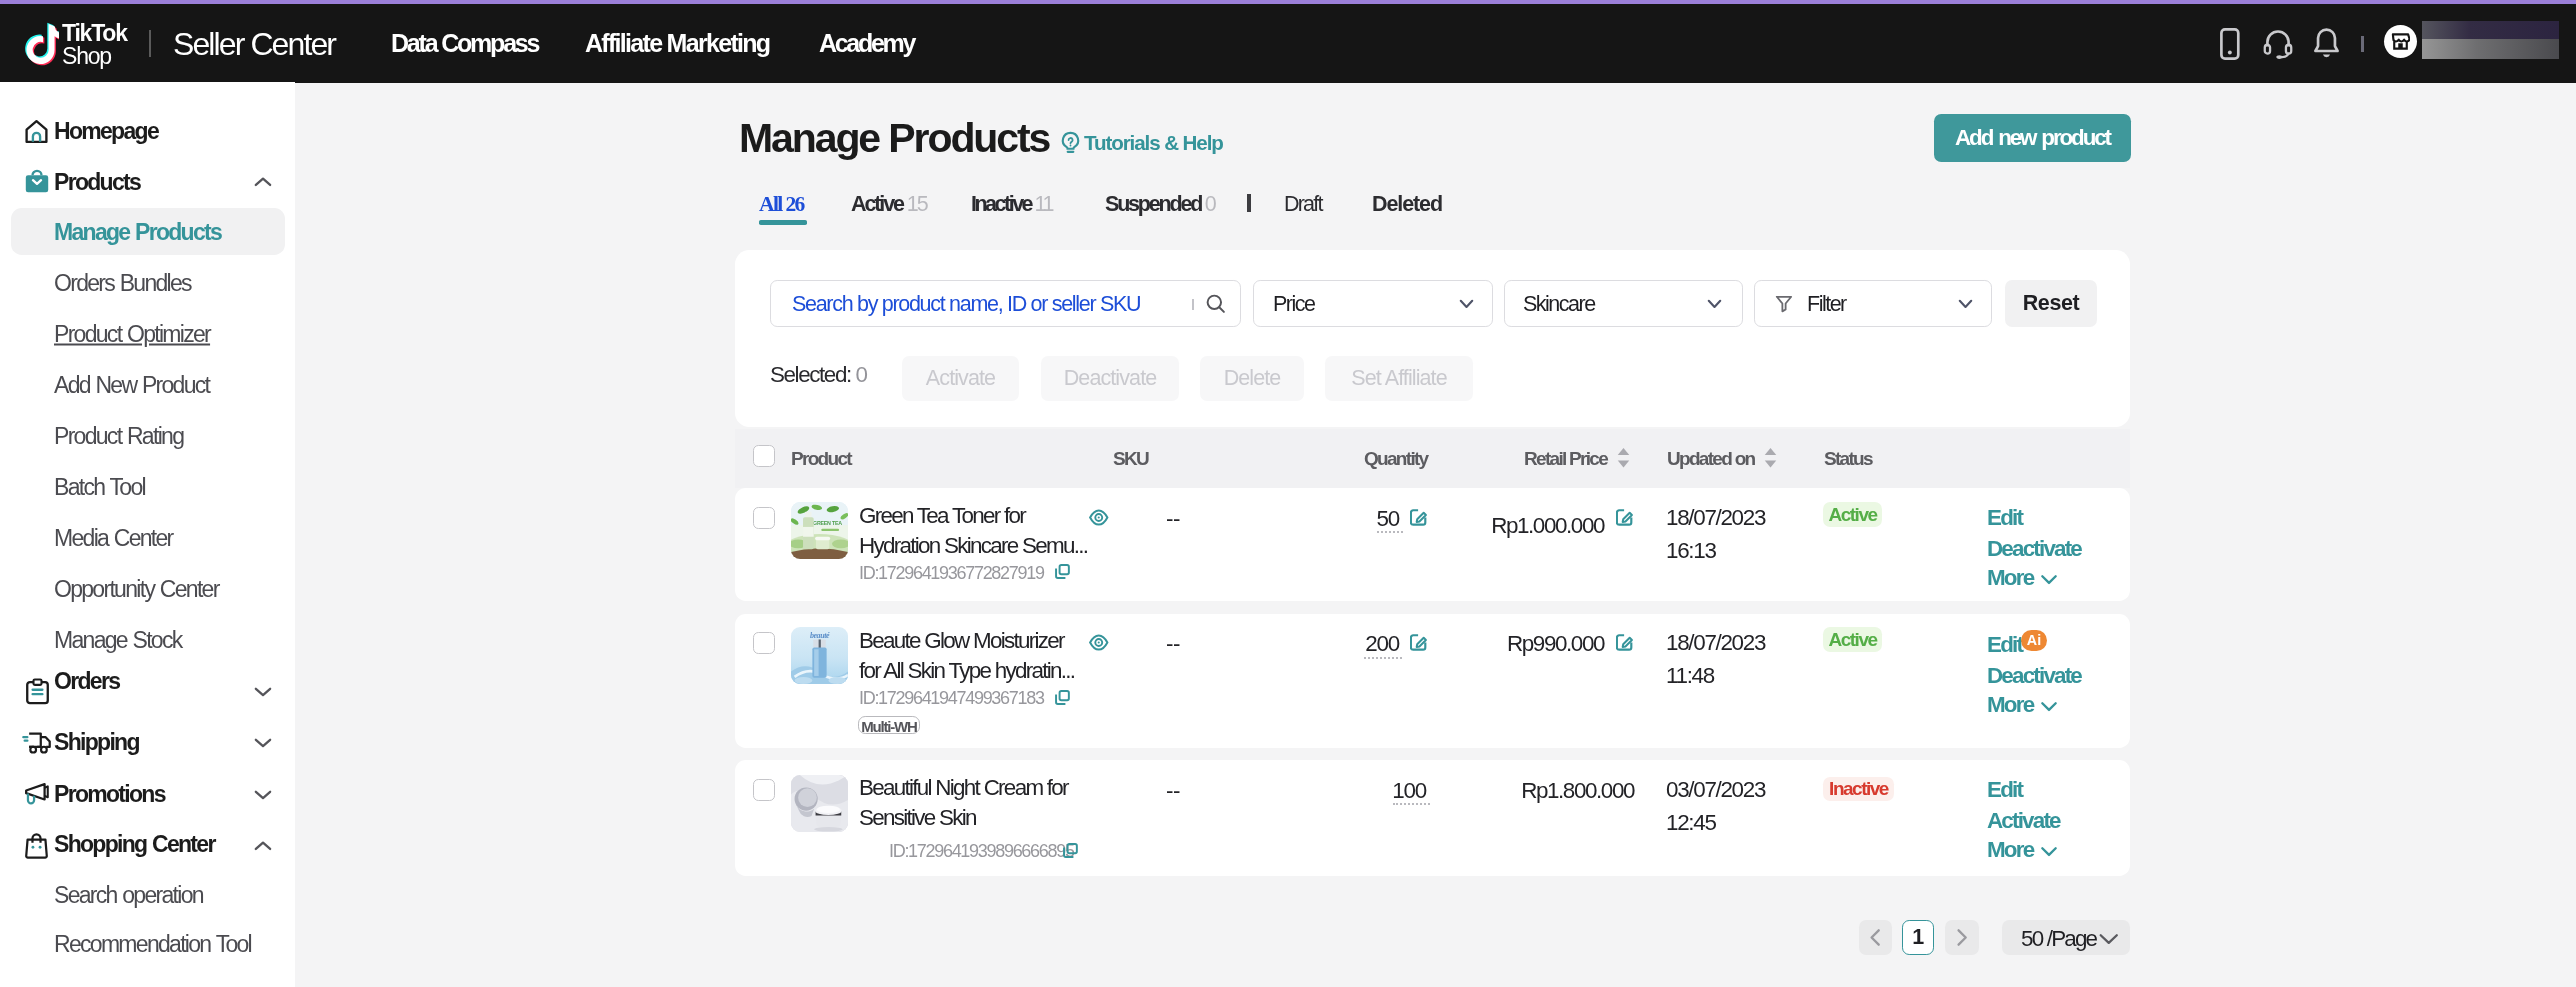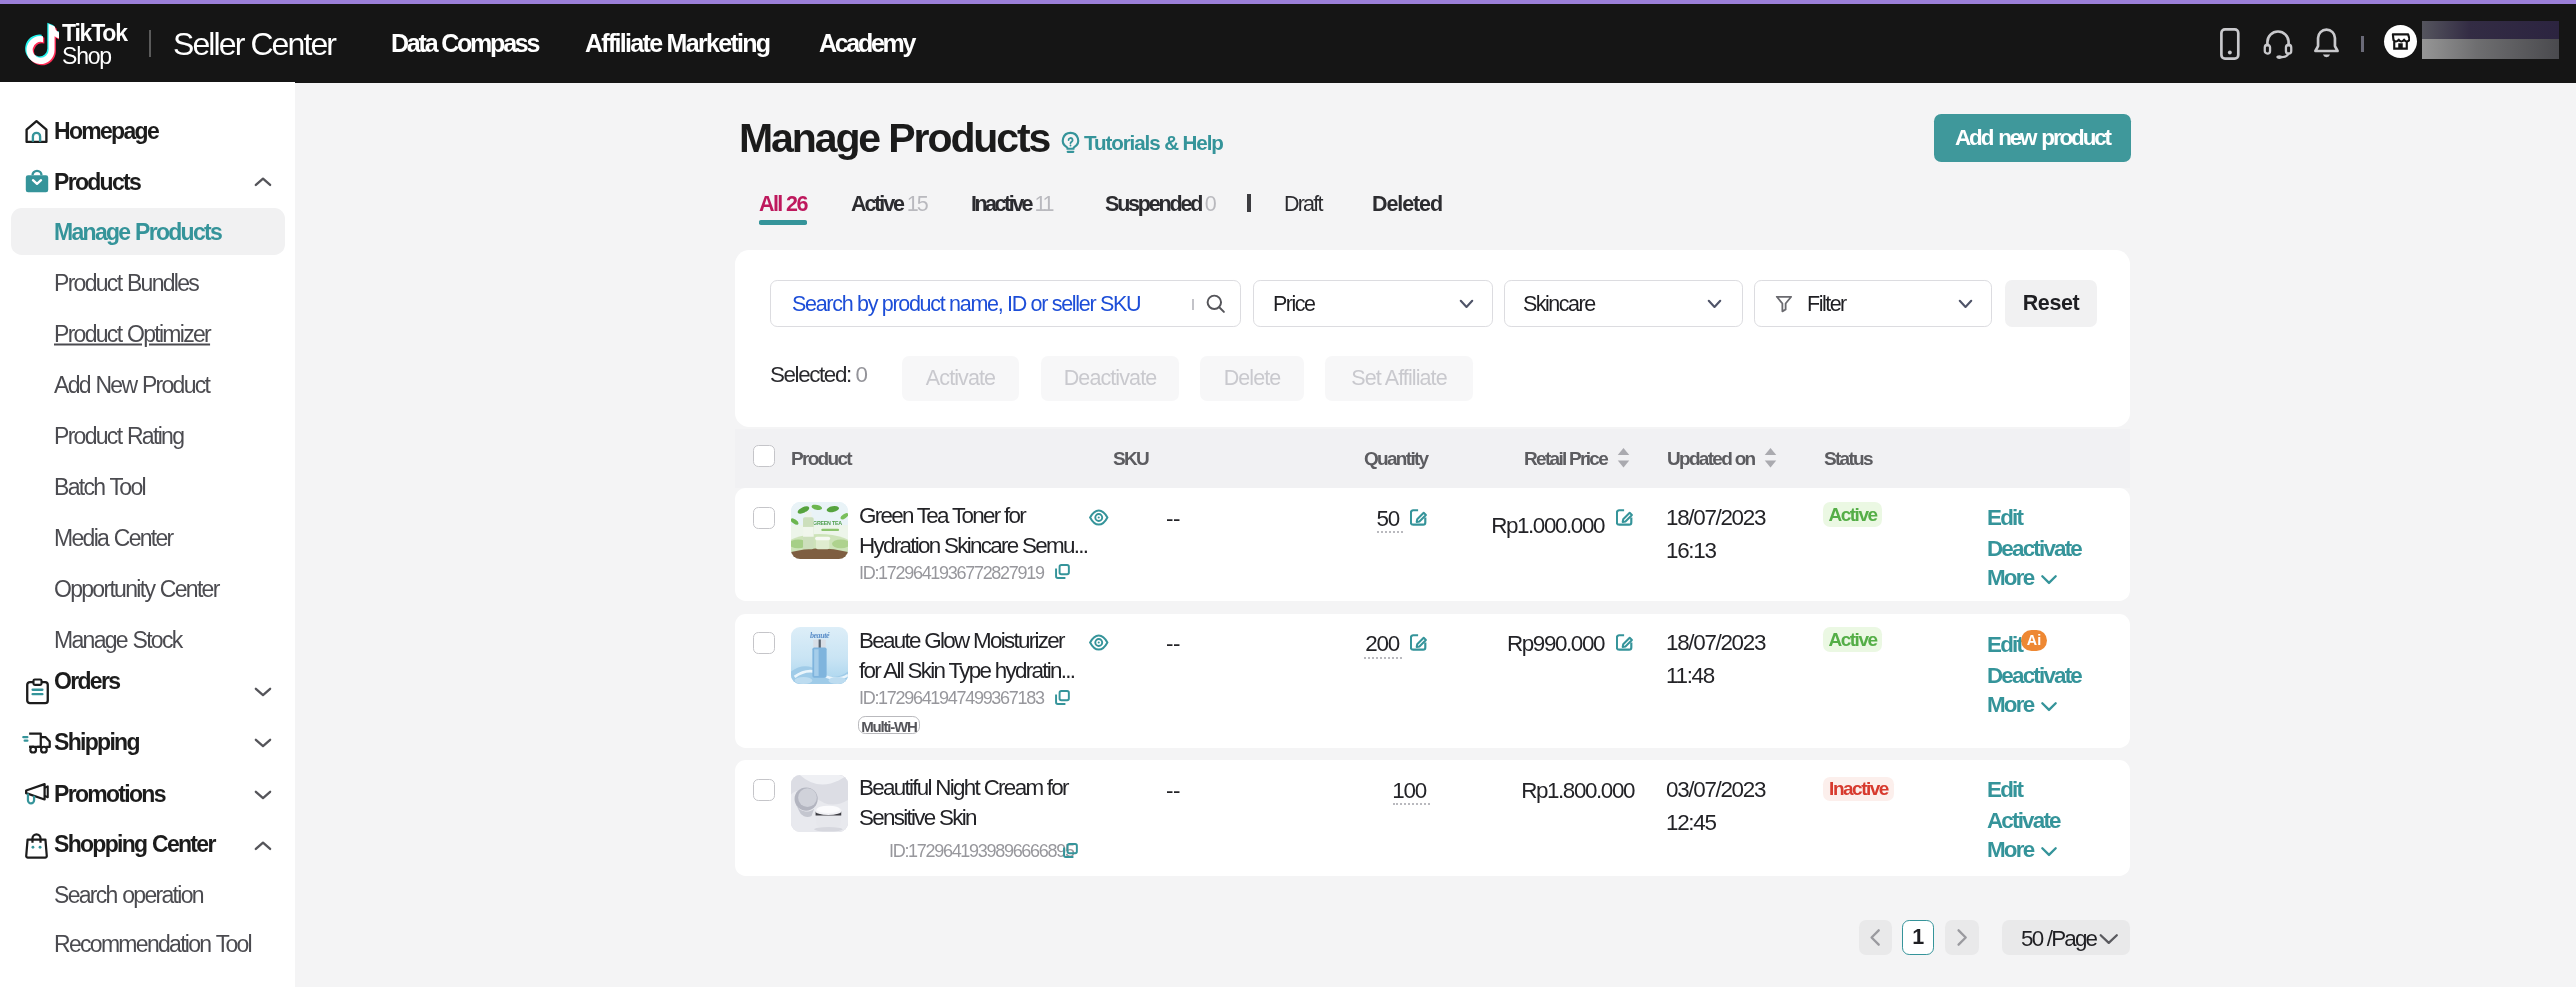--- a/index.html
+++ b/index.html
@@ -83,21 +83,21 @@
   <svg class="abs" style="left:24px;top:169px" width="26" height="26" viewBox="0 0 29 29">
       <path d="M4.5 7 h20 a2.5 2.5 0 0 1 2.5 2.5 v14 a2.5 2.5 0 0 1 -2.5 2.5 h-20 a2.5 2.5 0 0 1 -2.5 -2.5 v-14 a2.5 2.5 0 0 1 2.5 -2.5 z" fill="#35949a"></path>
       <path d="M10 12.5 l4.5 4 l4.5 -4" fill="none" stroke="#fff" stroke-width="2.6" stroke-linecap="round" stroke-linejoin="round"></path>
       <path d="M9.5 7 a5 5 0 0 1 10 0" fill="none" stroke="#35949a" stroke-width="2.6"></path>
     </svg>
   <div class="snav sec teal" style="top:182px;">Products</div>
   <svg class="chev" style="top:176px" width="18" height="10.7" viewBox="0 0 20 12">
       <path d="M2 10 L10 3 L18 10" fill="none" stroke="#55555a" stroke-width="2.6" stroke-linecap="round" stroke-linejoin="round"></path>
     </svg>
   <div class="snav teal" style="top:232px;font-weight:700;">Manage Products</div>
-  <div class="snav sub" style="top:283px;">Product Bundles</div>
+  <div class="snav sub" style="top:283px;">Orders Bundles</div>
   <div class="snav sub" style="top:334px;text-decoration:underline;">Product Optimizer</div>
   <div class="snav sub" style="top:385px;">Add New Product</div>
   <div class="snav sub" style="top:436px;">Product Rating</div>
   <div class="snav sub" style="top:487px;">Batch Tool</div>
   <div class="snav sub" style="top:538px;">Media Center</div>
   <div class="snav sub" style="top:589px;">Opportunity Center</div>
   <div class="snav sub" style="top:640px;">Manage Stock</div>
 
   <svg class="abs" style="left:25px;top:678px" width="25" height="27" viewBox="0 0 28 30">
       <rect x="2.5" y="4.5" width="23" height="23.5" rx="3" fill="none" stroke="#1c1c1c" stroke-width="2.6"></rect>
@@ -150,21 +150,21 @@
   <div class="abs" style="left:739px;top:115px;font-size:41px;font-weight:700;letter-spacing:-2.1px;color:#1b1b1b;">Manage Products</div>
 
   <svg class="abs" style="left:1059px;top:131px" width="23" height="24" viewBox="0 0 26 27">
     <path d="M13 2 a8.6 8.6 0 0 1 4.6 15.9 c-.8.55 -1.3 1.1 -1.3 2.1 h-6.6 c0 -1 -.5 -1.55 -1.3 -2.1 A8.6 8.6 0 0 1 13 2 z" fill="none" stroke="#35949a" stroke-width="2.4"></path>
     <path d="M9.8 23.5 h6.4" stroke="#35949a" stroke-width="2.4" stroke-linecap="round"></path>
     <path d="M10.8 10.2 a2.3 2.3 0 1 1 3.4 2 c-.7.4 -1.2.8 -1.2 1.7 m0 2.2 v.3" fill="none" stroke="#35949a" stroke-width="2" stroke-linecap="round"></path>
   </svg>
   <div class="abs teal" style="left:1084px;top:131px;font-size:20.6px;font-weight:700;letter-spacing:-1.1px;">Tutorials &amp; Help</div>
   <div class="abs" style="left:1934px;top:114px;width:197px;height:48px;border-radius:7.2px;background:#3f989b;color:#fff;font-size:22.4px;font-weight:600;display:flex;align-items:center;justify-content:center;letter-spacing:-2.1px;word-spacing:1.8px;">Add new product</div>
 
-  <div class="abs" style="left:759px;top:192px;font-size:21.5px;font-weight:700;letter-spacing:-1.6px;color:#be185d;">All <span style="font-weight:600;">26</span></div>
+  <div class="abs" style="left:759px;top:192px;font-size:21.5px;font-weight:700;letter-spacing:-1.6px;color:#1d4ed8;font-family:Liberation Serif, serif;">All <span style="font-weight:600;">26</span></div>
   <div class="abs" style="left:759px;top:220px;width:48px;height:4.5px;background:#35949a;border-radius:1.8px;"></div>
   <div class="abs" style="left:851px;top:192px;font-size:21.5px;font-weight:700;letter-spacing:-2.1px;color:#2c2c30;">Active <span style="font-weight:400;color:#b9b9be;">15</span></div>
   <div class="abs" style="left:971px;top:192px;font-size:21.5px;font-weight:700;letter-spacing:-2.5px;color:#2c2c30;">Inactive <span style="font-weight:400;color:#b9b9be;">11</span></div>
   <div class="abs" style="left:1105px;top:192px;font-size:21.5px;font-weight:700;letter-spacing:-2.2px;color:#2c2c30;">Suspended <span style="font-weight:400;color:#b9b9be;">0</span></div>
   <div class="abs" style="left:1247px;top:194px;width:3.6px;height:18px;background:#3c3c40;"></div>
   <div class="abs" style="left:1284px;top:192px;font-size:21.5px;font-weight:400;letter-spacing:-1.8px;color:#2c2c30;">Draft</div>
   <div class="abs" style="left:1372px;top:192px;font-size:21.5px;font-weight:700;letter-spacing:-1.1px;color:#2c2c30;">Deleted</div>
 
   <div class="abs" style="left:735px;top:250px;width:1395px;height:177px;background:#fff;border-radius:14.3px;"></div>
   <div class="abs" style="left:770px;top:280px;width:471px;height:47px;border:1.8px solid #dcdce0;border-radius:7.2px;background:#fff;"></div>

